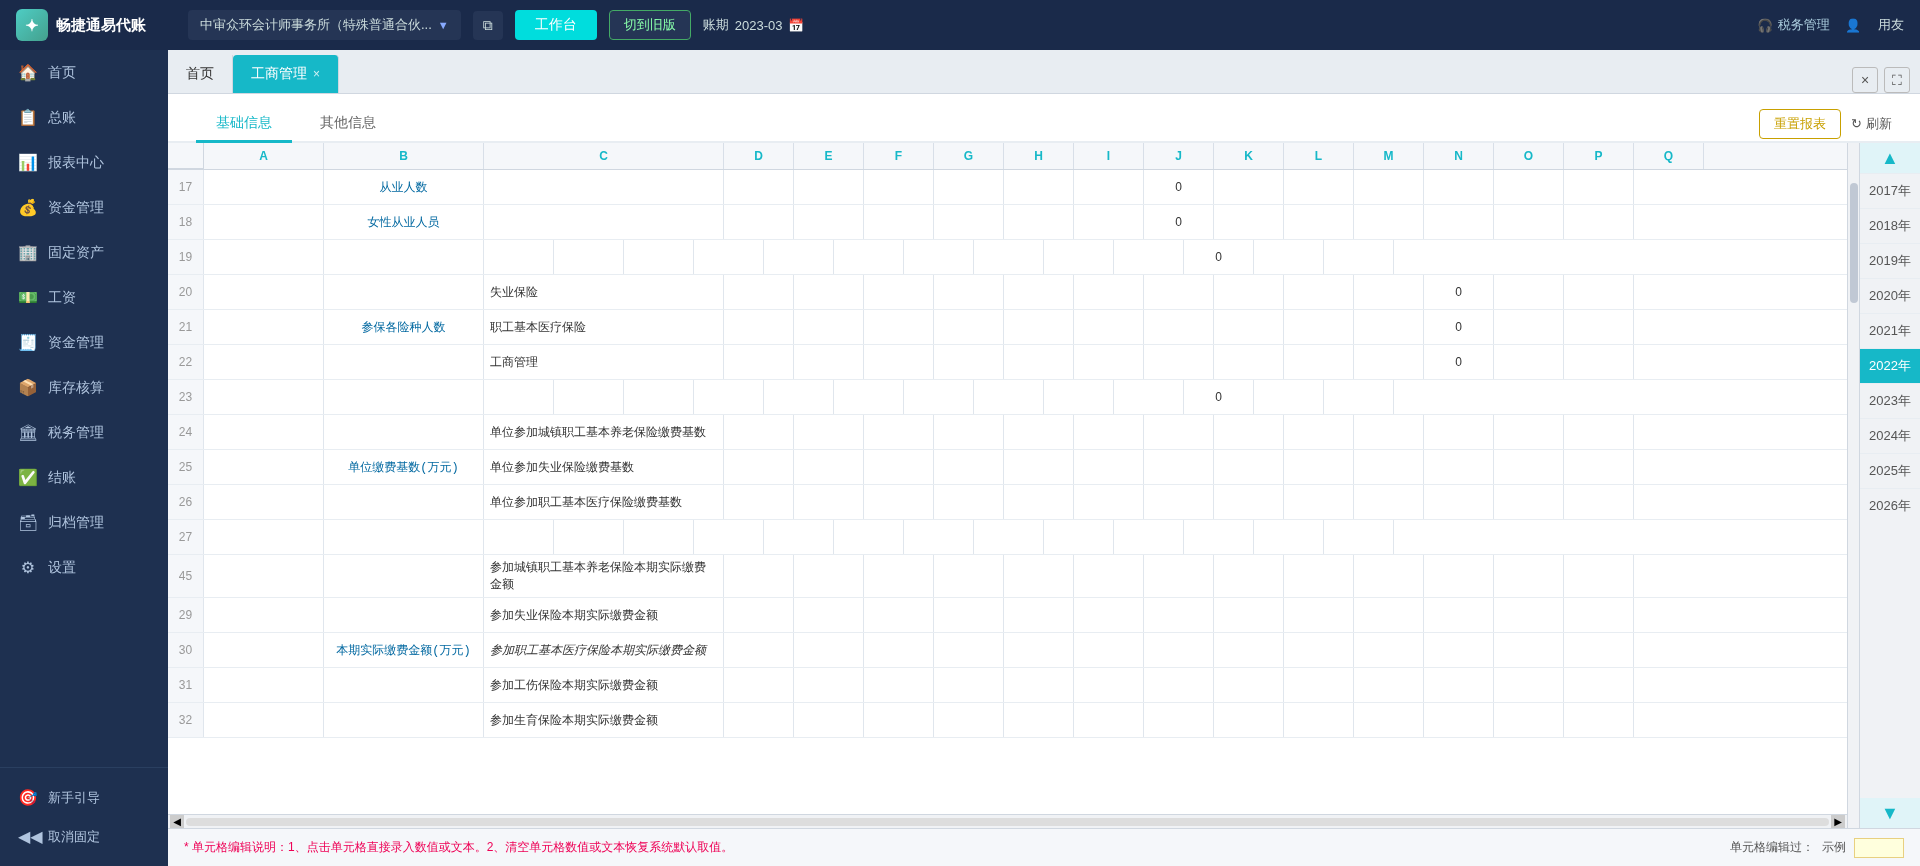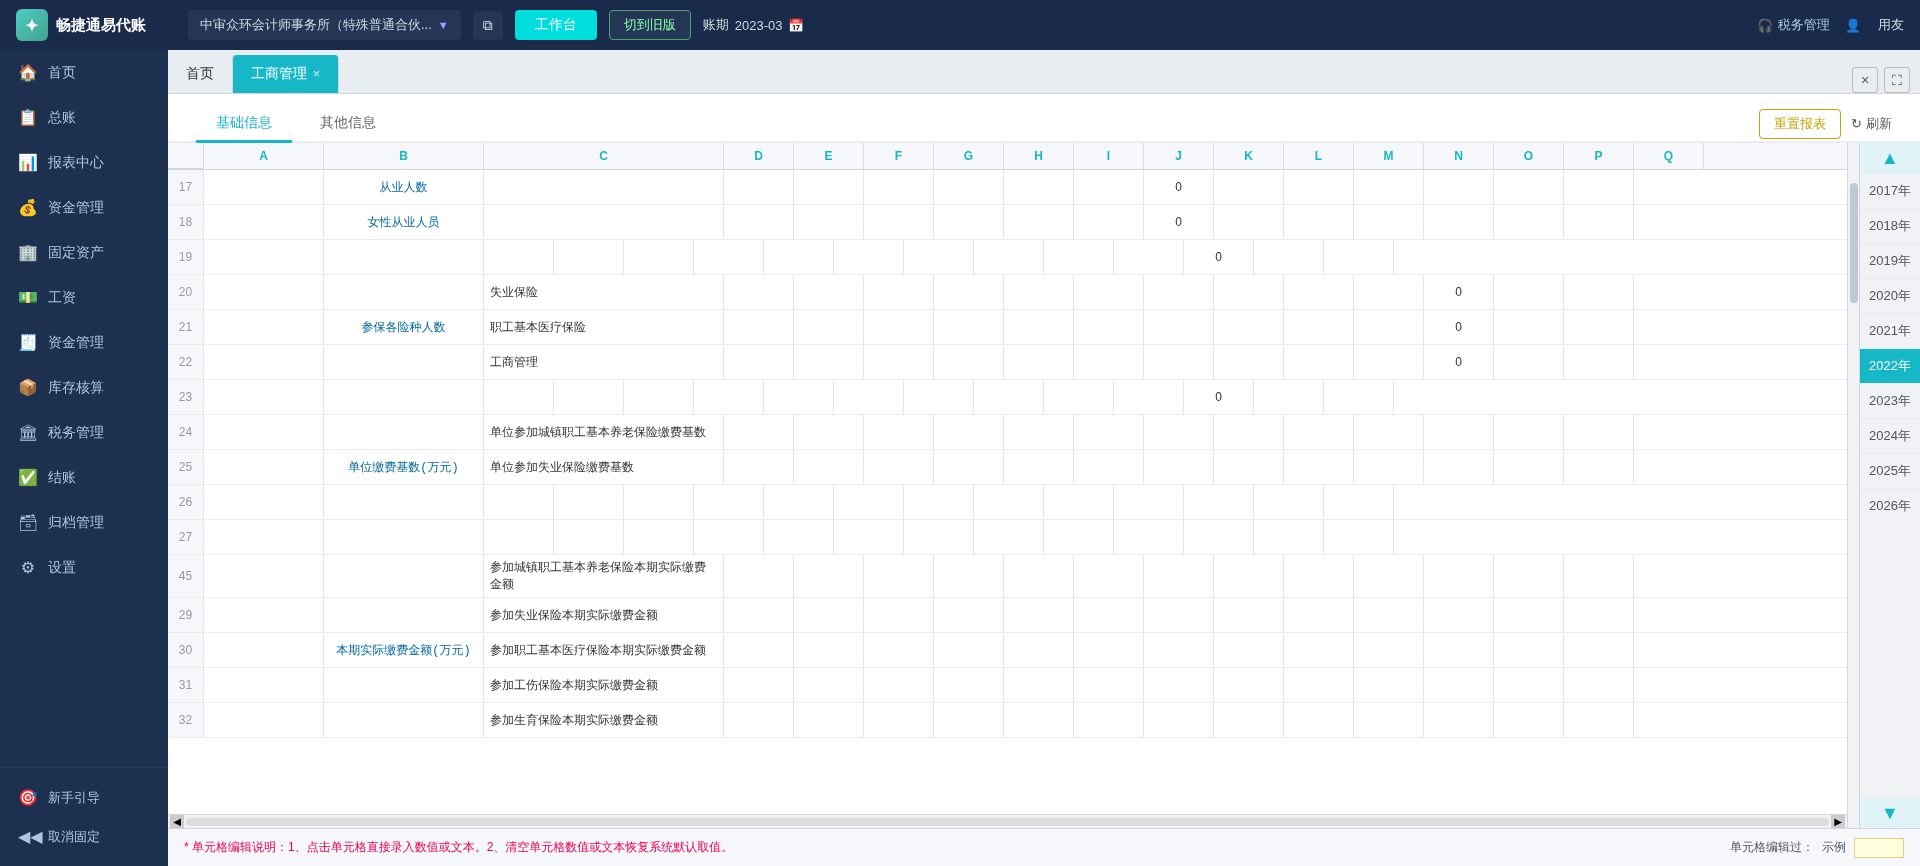--- a/index.html
+++ b/index.html
@@ -767,20 +767,21 @@
                   <div class="cell value-cell" style="width:70px;"></div>
                   <div class="cell value-cell" style="width:70px;"></div>
     <div class="cell value-cell" style="width:70px;"></div>
     <div class="cell value-cell" style="width:70px;"></div>
                   <div class="cell value-cell" style="width:70px;"></div>
   </div>
                 <div class="sheet-row">
     <div class="cell row-num w-row">26</div>
     <div class="cell col-a w-a"></div>
     <div class="cell col-b w-b"></div>
+    <div class="cell col-c" style="width:240px;">单位参加职工基本医疗保险缴费基数</div>
     <div class="cell value-cell" style="width:70px;"></div>
                   <div class="cell value-cell" style="width:70px;"></div>
                   <div class="cell value-cell" style="width:70px;"></div>
                   <div class="cell value-cell" style="width:70px;"></div>
                   <div class="cell value-cell" style="width:70px;"></div>
                   <div class="cell value-cell" style="width:70px;"></div>
     <div class="cell value-cell" style="width:70px;"></div>
     <div class="cell value-cell" style="width:70px;"></div>
                   <div class="cell value-cell" style="width:70px;"></div>
                   <div class="cell value-cell" style="width:70px;"></div>
@@ -841,21 +842,21 @@
                   <div class="cell value-cell" style="width:70px;"></div>
                   <div class="cell value-cell" style="width:70px;"></div>
     <div class="cell value-cell" style="width:70px;"></div>
     <div class="cell value-cell" style="width:70px;"></div>
                   <div class="cell value-cell" style="width:70px;"></div>
   </div>
                 <div class="sheet-row">
     <div class="cell row-num w-row">30</div>
     <div class="cell col-a w-a"></div>
     <div class="cell col-b w-b">本期实际缴费金额(万元)</div>
-    <div class="cell col-c" style="width:240px;">参加职工基本医疗保险本期实际缴费金额</div>
+    <div class="cell col-c" style="width:240px;font-style:italic;">参加职工基本医疗保险本期实际缴费金额</div>
     <div class="cell value-cell" style="width:70px;"></div>
                   <div class="cell value-cell" style="width:70px;"></div>
                   <div class="cell value-cell" style="width:70px;"></div>
                   <div class="cell value-cell" style="width:70px;"></div>
                   <div class="cell value-cell" style="width:70px;"></div>
                   <div class="cell value-cell" style="width:70px;"></div>
     <div class="cell value-cell" style="width:70px;"></div>
     <div class="cell value-cell" style="width:70px;"></div>
                   <div class="cell value-cell" style="width:70px;"></div>
                   <div class="cell value-cell" style="width:70px;"></div>

